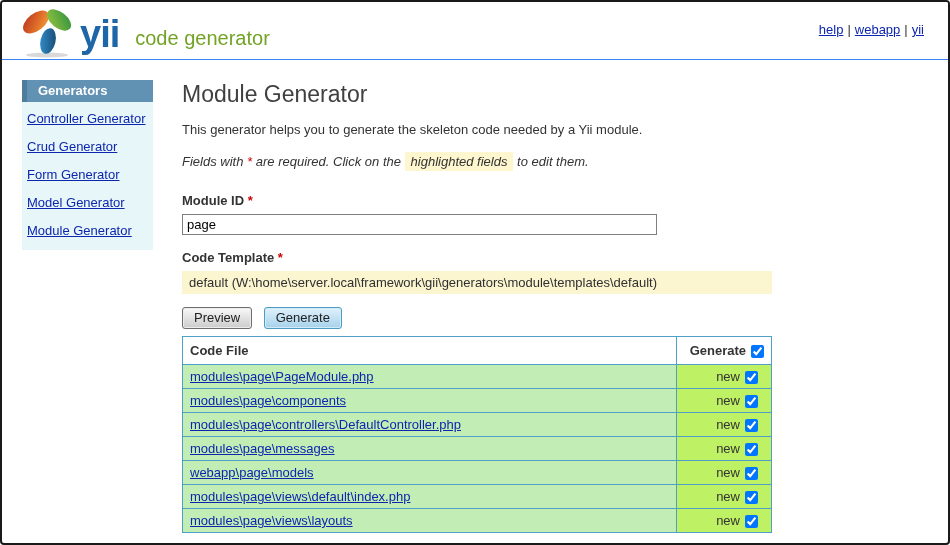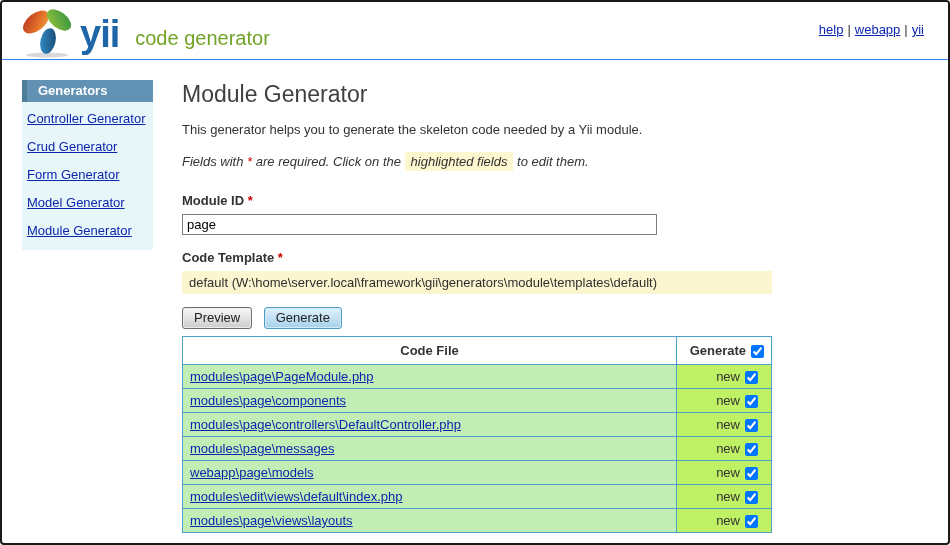--- a/index.html
+++ b/index.html
@@ -59,21 +59,21 @@
   .btn-preview { background: linear-gradient(#f9f9f9, #e4e4e4 45%, #cccccc);
                  border: 1px solid #6e6e6e; box-shadow: inset 0 0 0 1px #ececec;
                  margin-right: 7px; }
   .btn-generate { background: linear-gradient(#e0f1fb, #a6d2ec);
                   border: 1px solid #4c9cc4; box-shadow: inset 0 0 0 1px #d3eaf7; }
 
   
   table.files { border-collapse: collapse; width: 590px; margin-top: 6px; }
   table.files th, table.files td { border: 1px solid #4fa0c6; font-size: 13px; }
   table.files th { background: #fff; color: #333; font-weight: bold; padding: 6px 7px; }
-  th.th-file { text-align: center; width: 495px; }
+  th.th-file { text-align: left; width: 495px; }
   th.th-gen  { text-align: right; width: 95px; white-space: nowrap; }
   td.td-file { background: #c2eeb5; padding: 4px 7px; }
   td.td-file a { color: #0d26ae; text-decoration: underline; }
   td.td-status { background: #bef264; text-align: right; padding: 4px 13px; white-space: nowrap; }
   input[type="checkbox"] { vertical-align: text-bottom; margin: 0 0 0 5px; width: 13px; height: 13px; }
 </style>
 </head>
 <body>
 
 <div class="page">
@@ -170,21 +170,21 @@
       </tr>
       <tr>
         <td class="td-file"><a href="#">modules\page\messages</a></td>
         <td class="td-status"><span>new</span><input type="checkbox" checked="true" style=""></td>
       </tr>
       <tr>
         <td class="td-file"><a href="#">webapp\page\models</a></td>
         <td class="td-status"><span>new</span><input type="checkbox" checked="true" style=""></td>
       </tr>
       <tr>
-        <td class="td-file"><a href="#">modules\edit\views\default\index.php</a></td>
+        <td class="td-file"><a href="#">modules\page\views\default\index.php</a></td>
         <td class="td-status"><span>new</span><input type="checkbox" checked="true" style=""></td>
       </tr>
       <tr>
         <td class="td-file"><a href="#">modules\page\views\layouts</a></td>
         <td class="td-status"><span>new</span><input type="checkbox" checked="true" style=""></td>
       </tr>
     </tbody>
       </table>
   </div>
 

